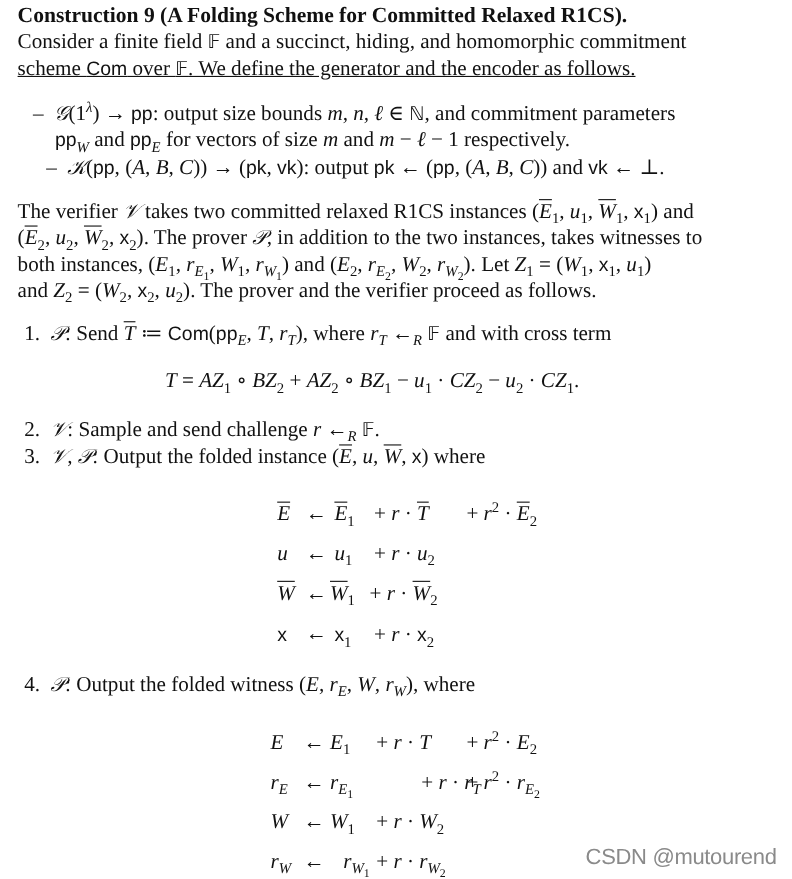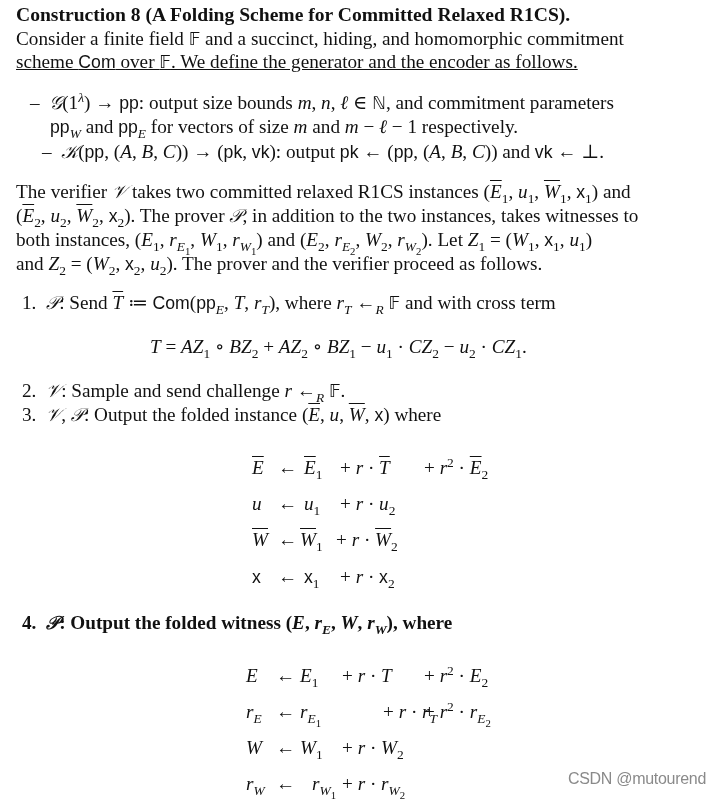--- a/index.html
+++ b/index.html
@@ -15,27 +15,27 @@
   .cal { font-family: "DejaVu Serif", serif; font-style: italic; font-size: 0.95em; }
   .bb { font-family: "DejaVu Sans", sans-serif; font-size: 0.9em; }
   sub, sup { font-size: 0.7em; line-height: 0; }
   sub sub { font-size: 0.8em; }
   .ol { text-decoration: overline; }
   .eqrow { position: absolute; white-space: nowrap; font-size: 19.2px; }
   .col { position: absolute; white-space: nowrap; }
   .watermark {
     position: absolute; right: 14px; bottom: 8px;
     font-family: "Liberation Sans", "DejaVu Sans", sans-serif;
-    font-size: 16px; color: #8a8a8a; letter-spacing: -0.3px;
+    font-size: 20px; color: #8a8a8a; letter-spacing: -0.3px;
   }
 </style>
 </head>
 <body>
 
-<div class="abs b" style="left:16px;top:3px;font-size:19.6px;">Construction 8 (A Folding Scheme for Committed Relaxed R1CS).</div>
+<div class="abs b" style="left:16px;top:3px;font-size:19.6px;">Construction 9 (A Folding Scheme for Committed Relaxed R1CS).</div>
 <div class="abs" style="left:16px;top:27px;">Consider a finite field <span class="bb">𝔽</span> and a succinct, hiding, and homomorphic commitment</div>
 <div class="abs" style="left:16px;top:50px;text-decoration:underline;">scheme <span class="sf">Com</span> over <span class="bb">𝔽</span>. We define the generator and the encoder as follows.</div>
 
 <div class="abs" style="left:30px;top:91px;">–&nbsp; <span class="cal">𝒢</span>(1<sup><i class="m">λ</i></sup>) → <span class="sf">pp</span>: output size bounds <i class="m">m</i>, <i class="m">n</i>, <i class="m">ℓ</i> ∈ <span class="bb">ℕ</span>, and commitment parameters</div>
 <div class="abs" style="left:50px;top:115px;"><span class="sf">pp</span><sub><i class="m">W</i></sub> and <span class="sf">pp</span><sub><i class="m">E</i></sub> for vectors of size <i class="m">m</i> and <i class="m">m</i> − <i class="m">ℓ</i> − 1 respectively.</div>
 <div class="abs" style="left:30px;top:140px;margin-left:12px;">–&nbsp; <span class="cal">𝒦</span>(<span class="sf">pp</span>, (<i class="m">A</i>, <i class="m">B</i>, <i class="m">C</i>)) → (<span class="sf">pk</span>, <span class="sf">vk</span>): output <span class="sf">pk</span> ← (<span class="sf">pp</span>, (<i class="m">A</i>, <i class="m">B</i>, <i class="m">C</i>)) and <span class="sf">vk</span> ← ⊥.</div>
 
 <div class="abs" style="left:16px;top:180px;">The verifier <span class="cal">𝒱</span> takes two committed relaxed R1CS instances (<i class="m ol">E</i><sub>1</sub>, <i class="m">u</i><sub>1</sub>, <i class="m ol">W</i><sub>1</sub>, <span class="sf">x</span><sub>1</sub>) and</div>
 <div class="abs" style="left:16px;top:204px;">(<i class="m ol">E</i><sub>2</sub>, <i class="m">u</i><sub>2</sub>, <i class="m ol">W</i><sub>2</sub>, <span class="sf">x</span><sub>2</sub>). The prover <span class="cal">𝒫</span>, in addition to the two instances, takes witnesses to</div>
 <div class="abs" style="left:16px;top:228px;">both instances, (<i class="m">E</i><sub>1</sub>, <i class="m">r</i><sub><i class="m">E</i><sub>1</sub></sub>, <i class="m">W</i><sub>1</sub>, <i class="m">r</i><sub><i class="m">W</i><sub>1</sub></sub>) and (<i class="m">E</i><sub>2</sub>, <i class="m">r</i><sub><i class="m">E</i><sub>2</sub></sub>, <i class="m">W</i><sub>2</sub>, <i class="m">r</i><sub><i class="m">W</i><sub>2</sub></sub>). Let <i class="m">Z</i><sub>1</sub> = (<i class="m">W</i><sub>1</sub>, <span class="sf">x</span><sub>1</sub>, <i class="m">u</i><sub>1</sub>)</div>
@@ -69,21 +69,21 @@
     <span class="col" style="left:84px;">+ <i class="m">r</i> · <i class="m ol">W</i><sub>2</sub></span>
   </div>
   <div class="eqrow" style="left:252px;top:565px;">
     <span class="col sf" style="left:0;">x</span>
     <span class="col" style="left:26px;">←</span>
     <span class="col" style="left:52px;"><span class="sf">x</span><sub>1</sub></span>
     <span class="col" style="left:88px;">+ <i class="m">r</i> · <span class="sf">x</span><sub>2</sub></span>
   </div>
 </div>
 
-<div class="abs" style="left:22px;top:611px;font-weight:bold;"><span>4.</span>&nbsp; <span class="cal">𝒫</span>: Output the folded witness (<i class="m">E</i>, <i class="m">r</i><sub><i class="m">E</i></sub>, <i class="m">W</i>, <i class="m">r</i><sub><i class="m">W</i></sub>), where</div>
+<div class="abs" style="left:22px;top:611px;"><span>4.</span>&nbsp; <span class="cal">𝒫</span>: Output the folded witness (<i class="m">E</i>, <i class="m">r</i><sub><i class="m">E</i></sub>, <i class="m">W</i>, <i class="m">r</i><sub><i class="m">W</i></sub>), where</div>
 
 <div>
   <div class="eqrow" style="left:246px;top:664px;">
     <span class="col" style="left:0;"><i class="m">E</i></span>
     <span class="col" style="left:30px;">←</span>
     <span class="col" style="left:54px;"><i class="m">E</i><sub>1</sub></span>
     <span class="col" style="left:96px;">+ <i class="m">r</i> · <i class="m">T</i></span>
     <span class="col" style="left:178px;">+ <i class="m">r</i><sup>2</sup> · <i class="m">E</i><sub>2</sub></span>
   </div>
   <div class="eqrow" style="left:246px;top:700px;">

